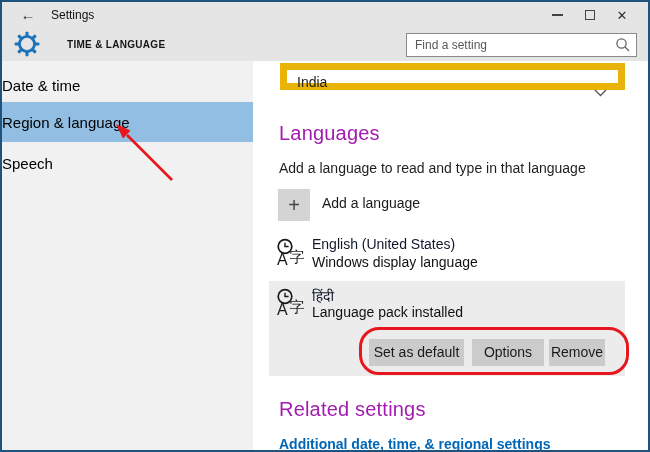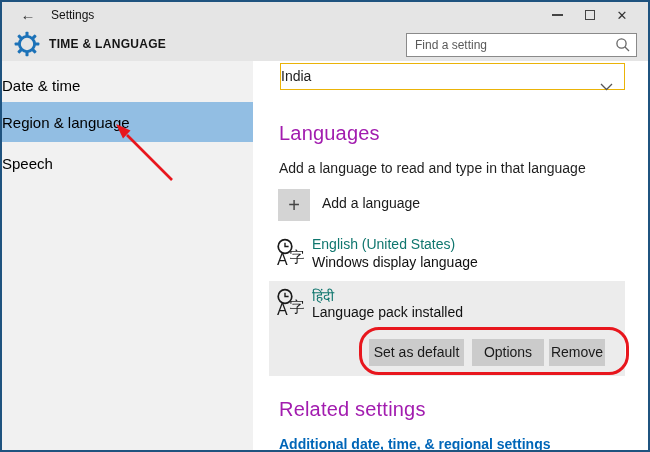--- a/index.html
+++ b/index.html
@@ -13,50 +13,50 @@
   .titlebar{position:absolute;left:0;top:0;width:100%;height:26px;background:#e5e5e5;}
   .back{position:absolute;left:14px;top:0;width:24px;height:26px;line-height:25px;text-align:center;font-size:15px;color:#333;cursor:default;}
   .win-title{position:absolute;left:49px;top:0;height:26px;line-height:27px;font-size:12px;color:#111;}
   .ctrl{position:absolute;top:0;width:30px;height:26px;display:flex;align-items:center;justify-content:center;color:#333;}
   .ctrl-min{left:540px;} .ctrl-max{left:573px;} .ctrl-close{left:605px;font-size:13px;}
   .min-bar{width:11px;height:2px;background:#444;}
   .max-box{width:10px;height:10px;border:1.5px solid #444;}
   
   .header{position:absolute;left:0;top:26px;width:100%;height:33px;background:#e5e5e5;}
   .gear{position:absolute;left:12px;top:3px;}
-  .app-title{position:absolute;left:47px;top:0;height:33px;line-height:33px;font-size:12px;font-weight:bold;letter-spacing:.3px;color:#151515;}
+  .app-title{position:absolute;left:65px;top:0;height:33px;line-height:33px;font-size:10px;font-weight:bold;letter-spacing:.3px;color:#151515;}
   .searchbox{position:absolute;left:404px;top:5px;width:231px;height:24px;}
   .searchbox input{
     width:100%;height:100%;border:1px solid #8a8a8a;background:#fff;
     font-family:"Liberation Sans",sans-serif;font-size:12px;color:#0369a1;padding:0 26px 0 8px;outline:none;
   }
   .searchbox input::placeholder{color:#595959;opacity:1;}
   .search-icon{position:absolute;right:6px;top:4px;}
   
   .sidebar{position:absolute;left:0;top:59px;width:251px;height:389px;background:#f1f1f1;}
   .side-item{position:absolute;left:0;width:100%;font-size:15px;color:#000000;display:flex;align-items:center;cursor:default;}
   .si-0{top:7px;height:34px;}
   .si-1{top:41px;height:40px;background:#92bee3;}
   .si-2{top:85px;height:34px;}
   
   .content{position:absolute;left:251px;top:59px;right:0;bottom:0;background:#fff;}
-  .dropdown{position:absolute;left:27px;top:2px;width:345px;height:27px;border:1px solid #eab308;background:#fff;font-size:14px;color:#222;line-height:25px;}
+  .dropdown{position:absolute;left:27px;top:2px;width:345px;height:27px;border:7px solid #eab308;background:#fff;font-size:14px;color:#222;line-height:25px;padding-left:10px;}
   .dd-chev{position:absolute;right:11px;top:10px;}
   .h-section{position:absolute;font-size:20px;font-weight:300;color:#a21caf;letter-spacing:.2px;}
   .h-languages{left:26px;top:61px;}
   .h-related{left:26px;top:337px;}
   .subtitle{position:absolute;left:26px;top:99px;font-size:14px;color:#1f1f1f;}
   .add-row{position:absolute;left:25px;top:128px;width:360px;height:32px;cursor:default;}
   .plus-tile{position:absolute;left:0;top:0;width:32px;height:32px;background:#d4d4d4;color:#444;font-size:20px;font-weight:300;display:flex;align-items:center;justify-content:center;}
   .add-label{position:absolute;left:44px;top:6px;font-size:14px;color:#1a1a1a;}
   .lang-row{position:absolute;left:16px;width:356px;cursor:default;}
   .lr-en{top:170px;height:46px;background:#fff;}
   .lr-hi{top:220px;height:95px;background:#ececec;}
   .lang-icon{position:absolute;left:5px;top:6px;}
-  .lang-name{position:absolute;left:43px;top:5px;font-size:14px;color:#0f766e;}
+  .lang-name{position:absolute;left:43px;top:5px;font-size:14px;color:#0f172a;}
   .lang-status{position:absolute;left:43px;top:23px;font-size:14px;color:#111;}
   .btn{position:absolute;top:58px;height:27px;background:#cbcbcb;border:none;font-family:"Liberation Sans",sans-serif;font-size:14px;color:#1a1a1a;line-height:27px;text-align:center;padding:0;}
   .btn-default{left:100px;width:95px;}
   .btn-options{left:203px;width:72px;}
   .btn-remove{left:280px;width:56px;}
   .related-link{position:absolute;left:26px;top:375px;font-size:14px;color:#0066b8;cursor:pointer;font-weight:bold;}
   
   .red-oval{position:absolute;left:357px;top:325px;width:270px;height:48px;border:3px solid #e8161d;border-radius:20px;pointer-events:none;}
   .arrow-svg{position:absolute;left:0;top:0;pointer-events:none;}
 </style>

